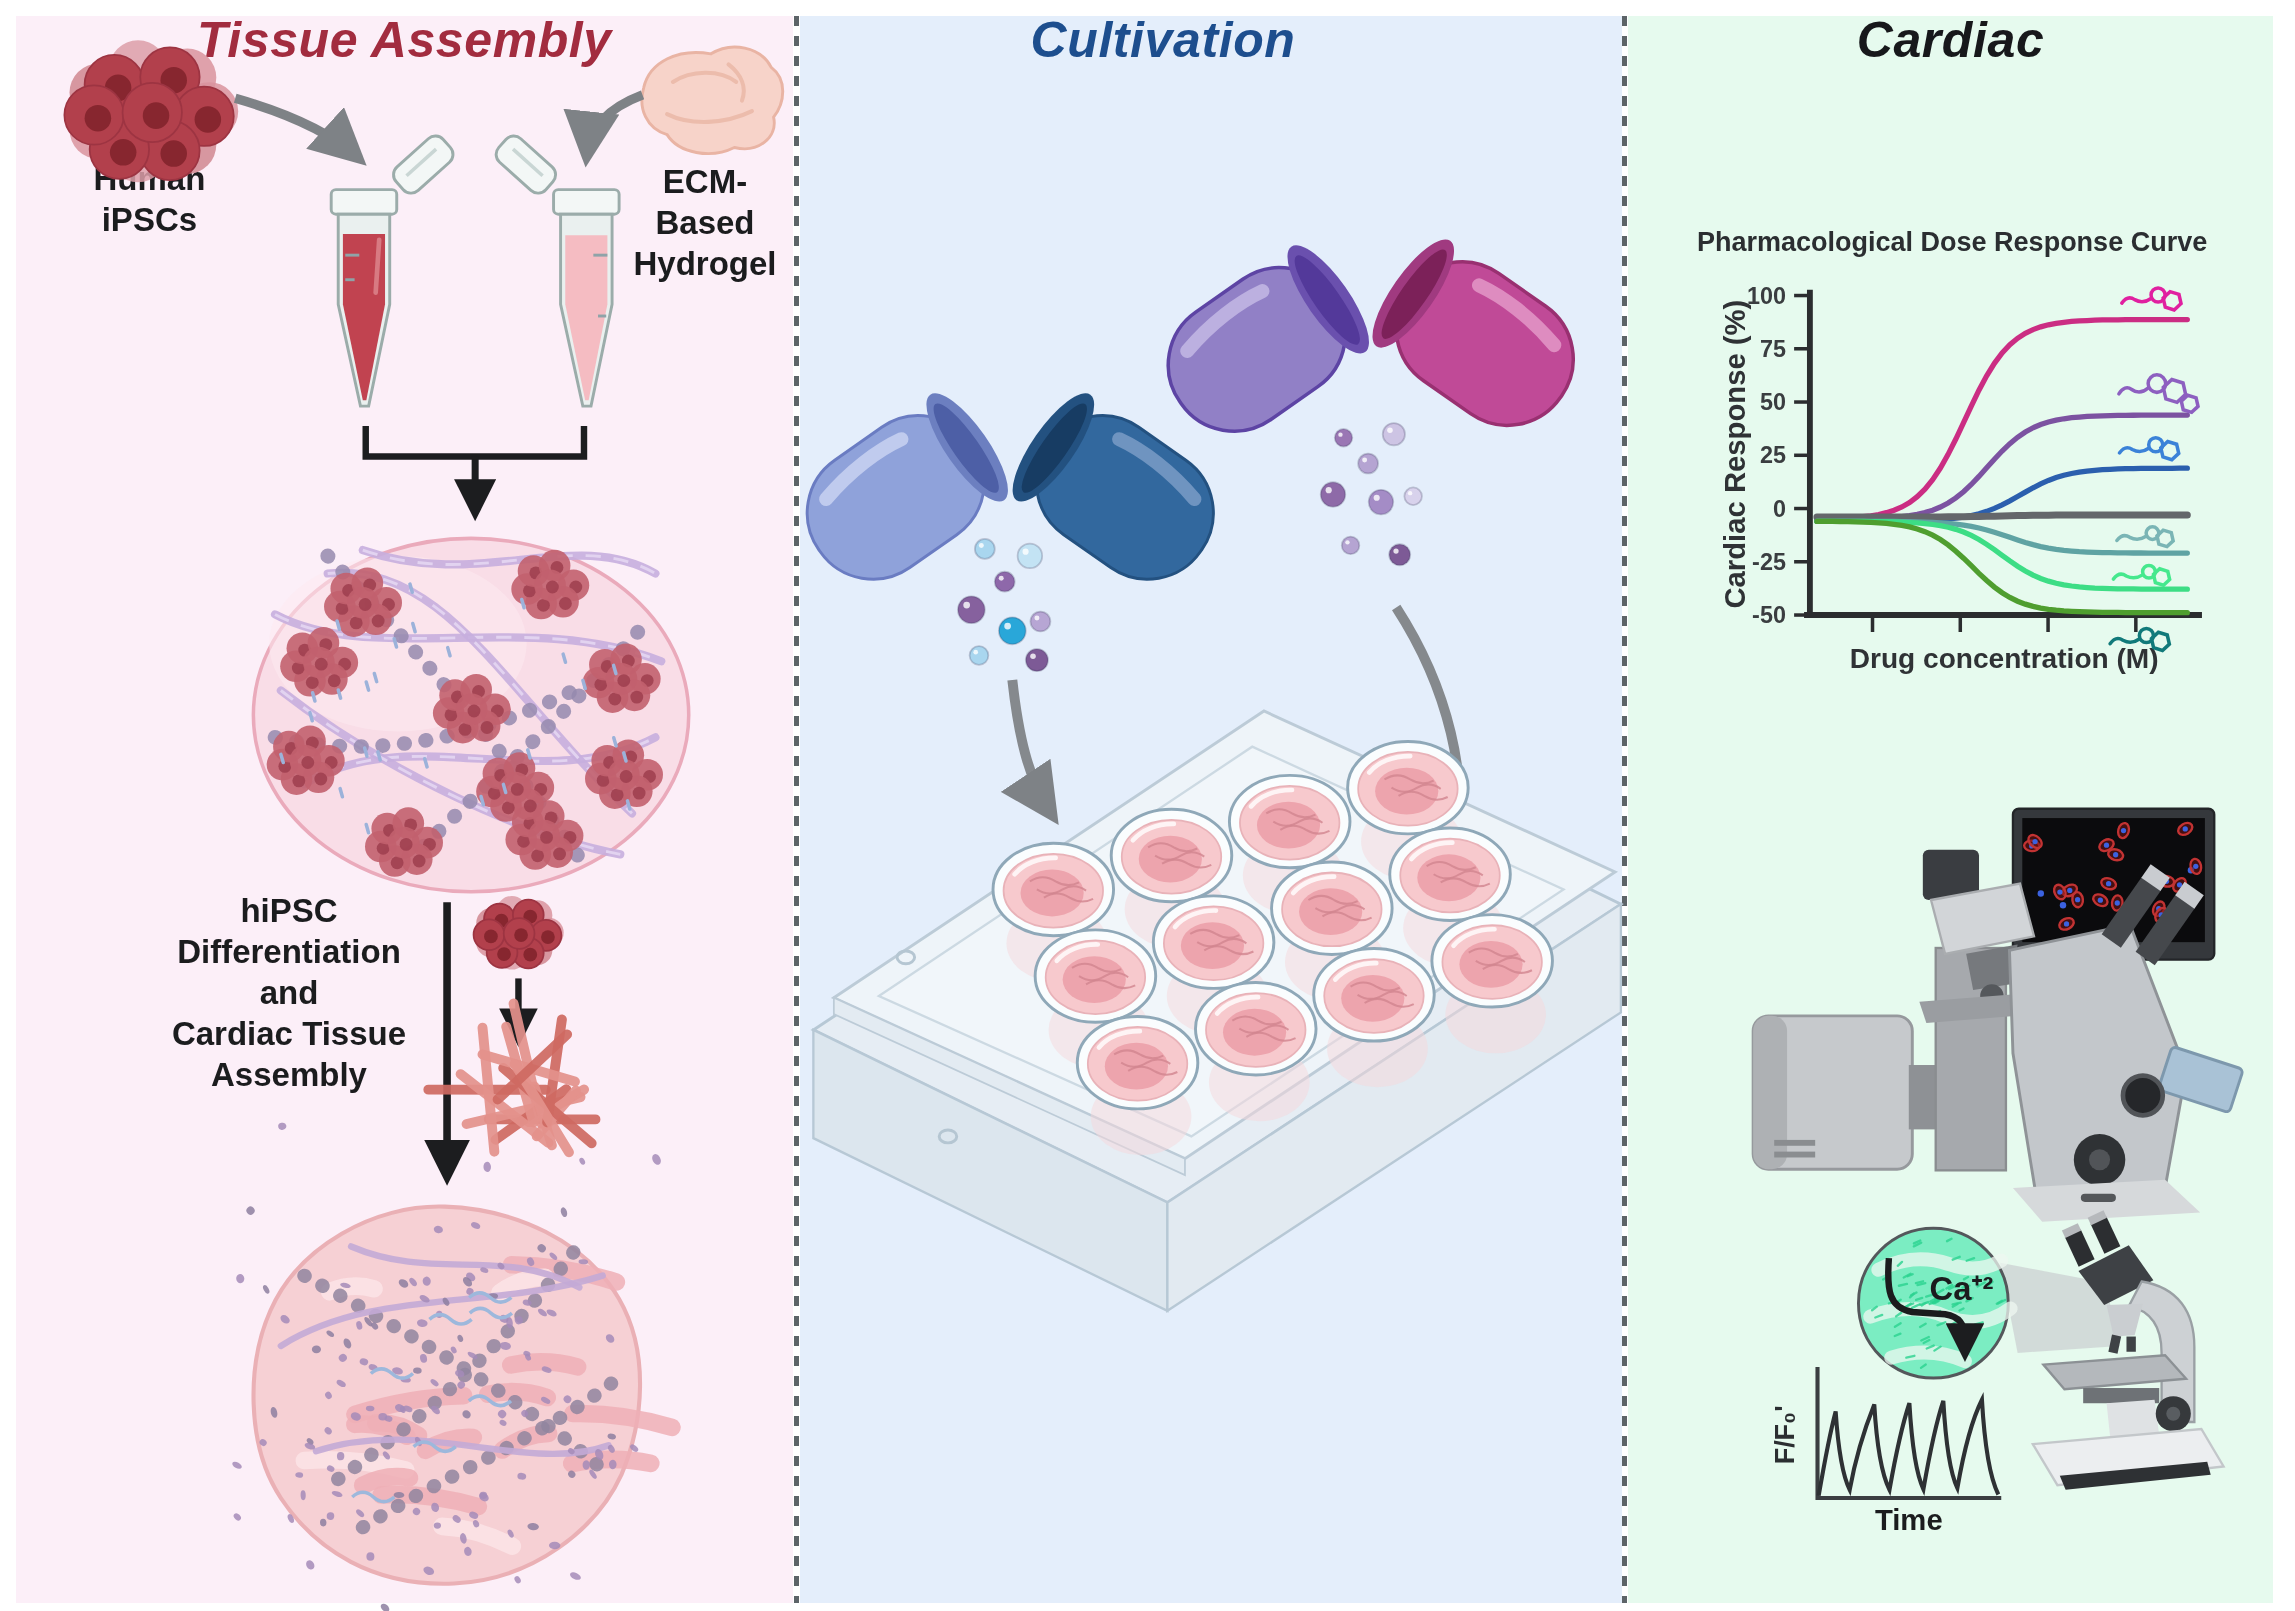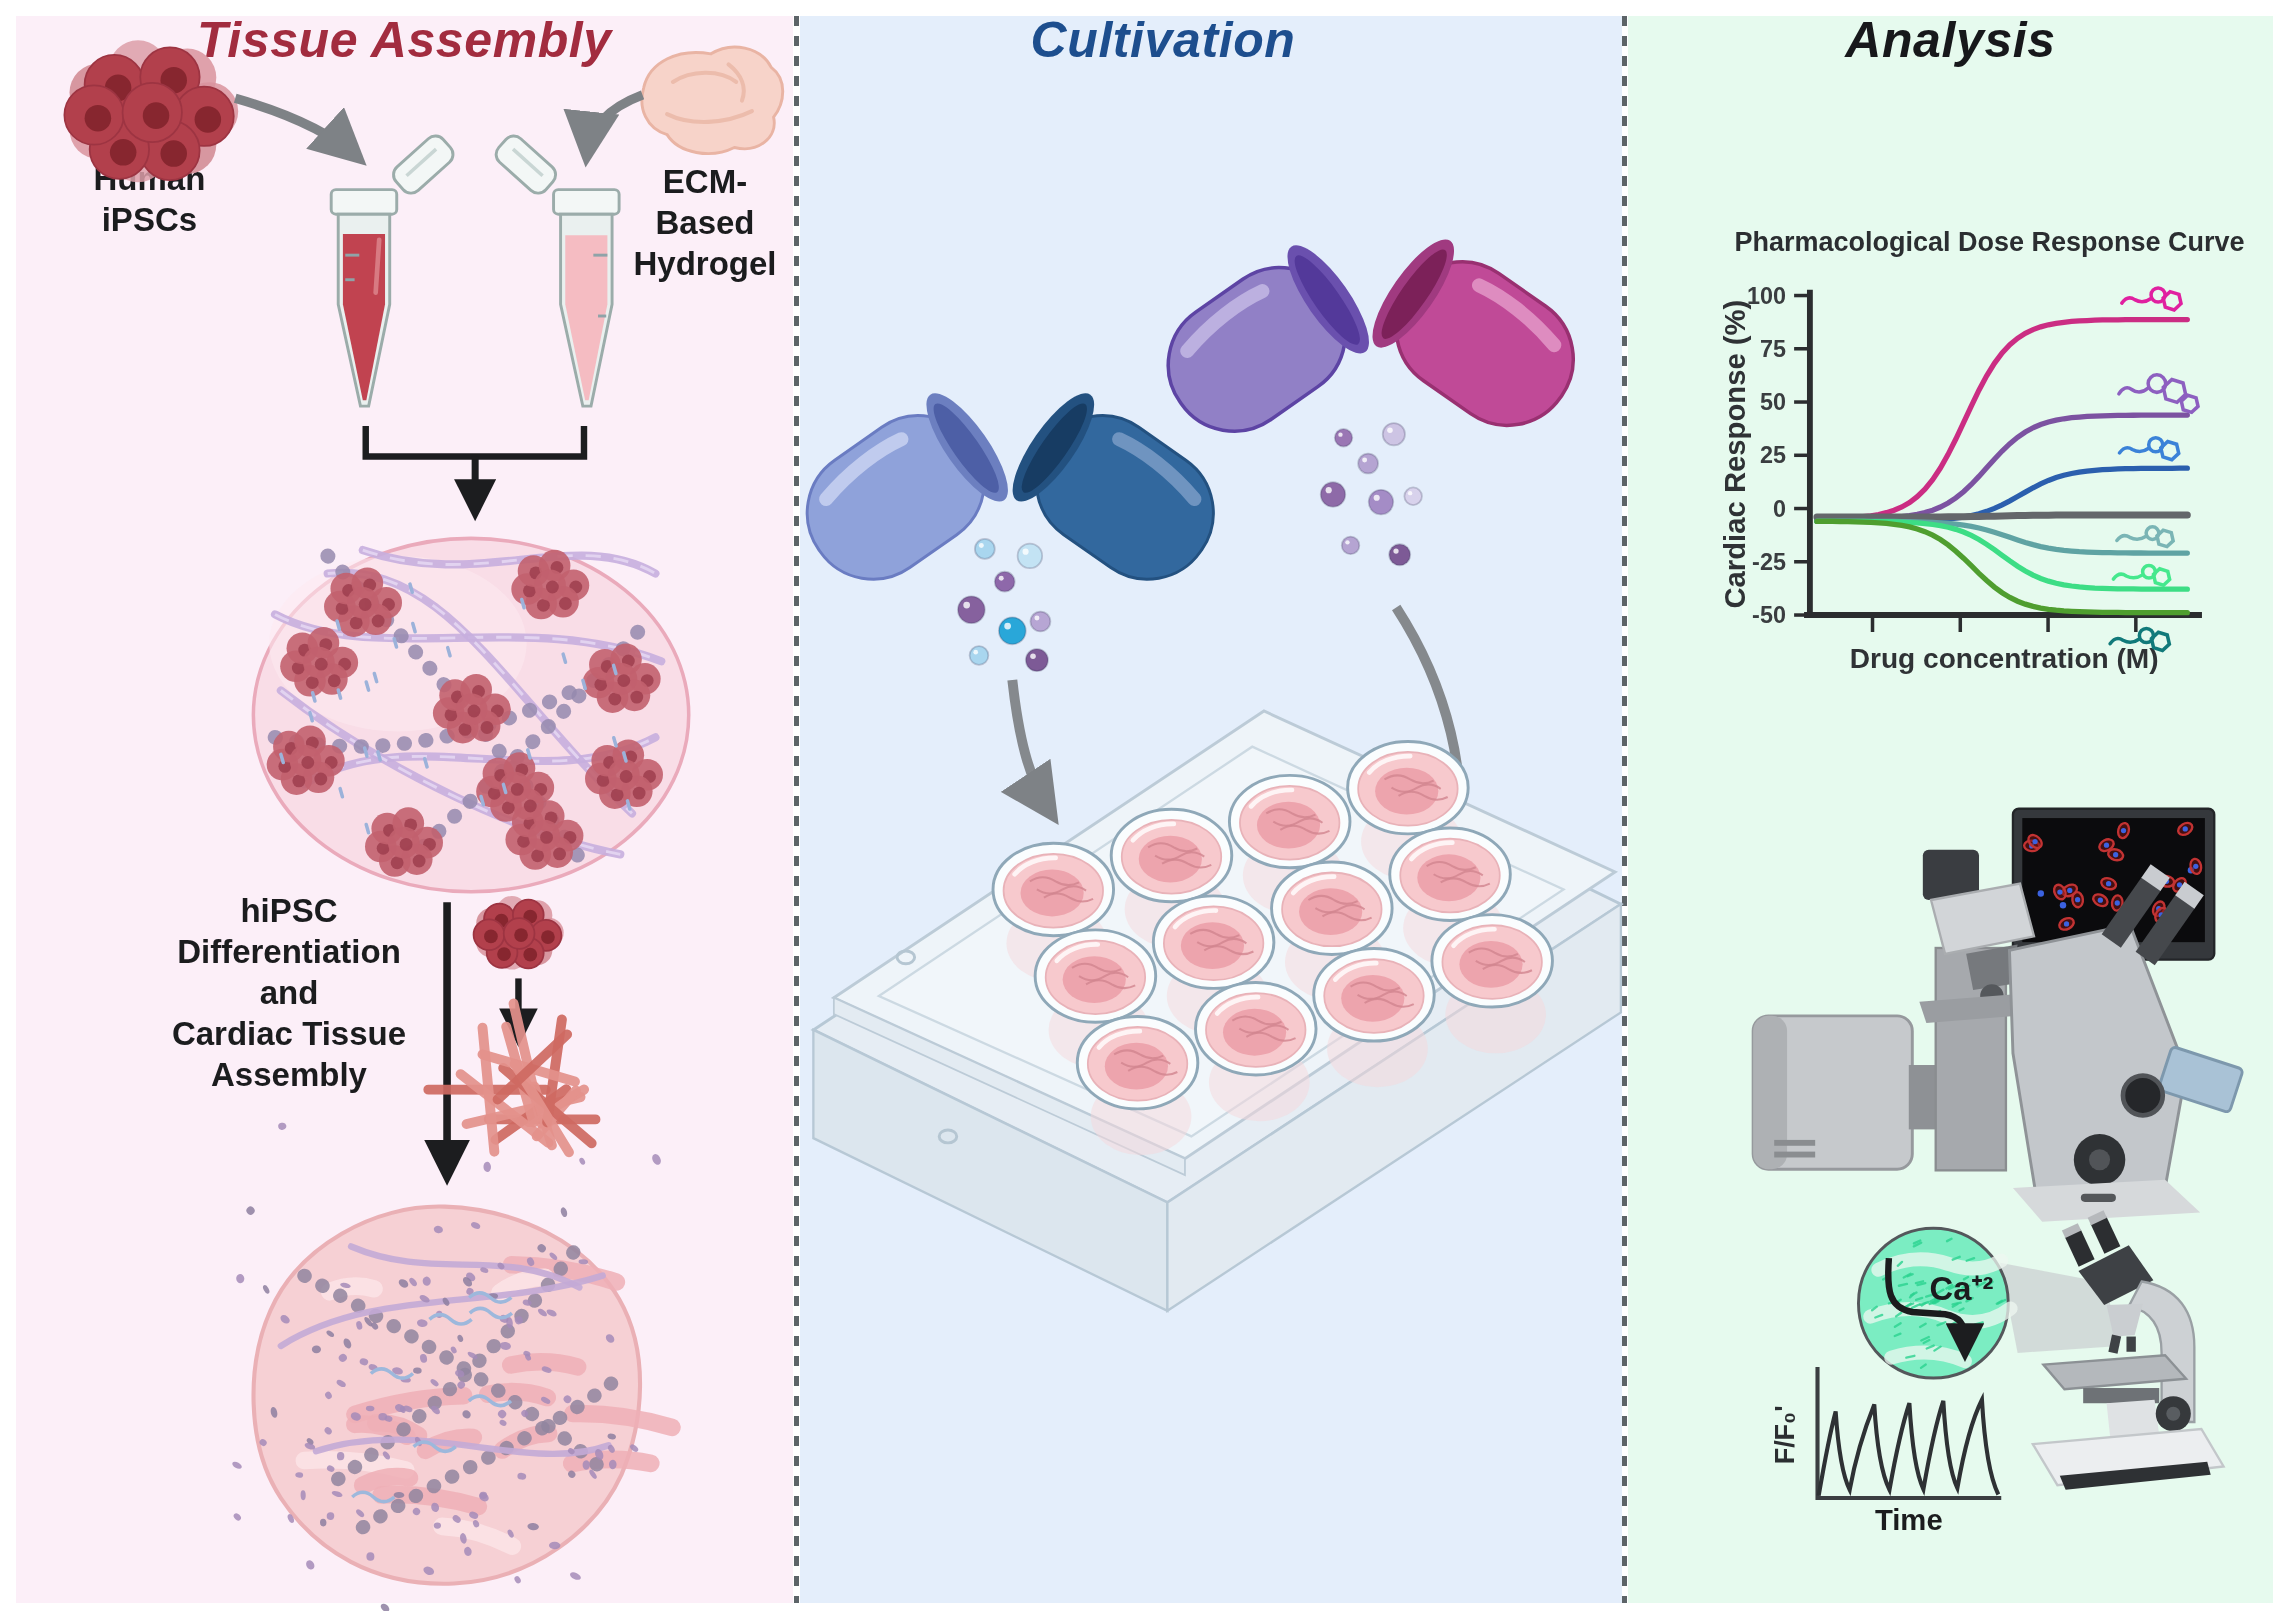--- a/index.html
+++ b/index.html
@@ -8,38 +8,38 @@
   .panel{position:absolute;top:16.4px;height:1587px;}
   .panel-pink{left:16.4px;width:777px;background:#fceff8;}
   .panel-blue{left:800px;width:822px;background:#e4eefb;}
   .panel-mint{left:1628px;width:645px;background:#e6faee;}
   .divider{position:absolute;top:16.4px;height:1587px;width:4.7px;
            background:repeating-linear-gradient(to bottom,#5d6468 0 10px,transparent 10px 20px);}
   .panel-title{position:absolute;top:10.5px;text-align:center;font-size:50px;font-weight:800;
                font-style:italic;letter-spacing:0.6px;}
   .label{position:absolute;font-weight:700;color:#1b1c1e;text-align:center;white-space:pre-line;
          font-size:33px;line-height:1.24;}
-  .chart-title{position:absolute;left:1697px;top:227px;width:585px;text-align:center;
+  .chart-title{position:absolute;left:1697px;top:227px;width:585px;text-align:left;
                font-size:27px;font-weight:700;color:#2b2e31;}
   svg.art{position:absolute;left:0;top:0;}
 </style>
 </head>
 <body>
 
 <div class="canvas">
 
   <div class="panel panel-pink"></div>
   <div class="panel panel-blue"></div>
   <div class="panel panel-mint"></div>
   <div class="divider" style="left:794px"></div>
   <div class="divider" style="left:1622px"></div>
 
   <div class="panel-title" style="left:16.4px;width:776px;color:#a22c3f">Tissue Assembly</div>
   <div class="panel-title" style="left:800px;width:726px;color:#1d4e8e">Cultivation</div>
-  <div class="panel-title" style="left:1628px;width:645px;color:#17181b">Analysis</div>
+  <div class="panel-title" style="left:1628px;width:645px;color:#17181b">Cardiac</div>
 
   <div class="label" style="left:23.4px;top:159px;width:252px">Human
 iPSCs</div>
   <div class="label" style="left:99px;top:891px;width:380px">hiPSC
 Differentiation
 and
 Cardiac Tissue
 Assembly</div>
   <div class="label" style="left:579px;top:162px;width:252px">ECM-
 Based

